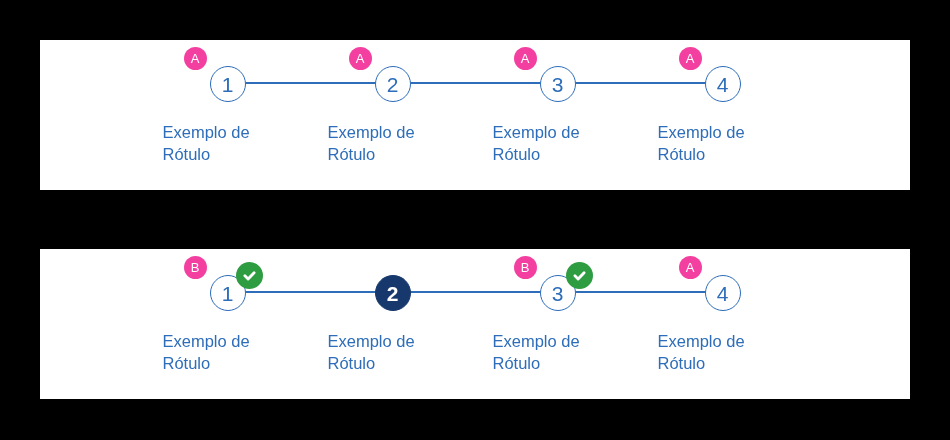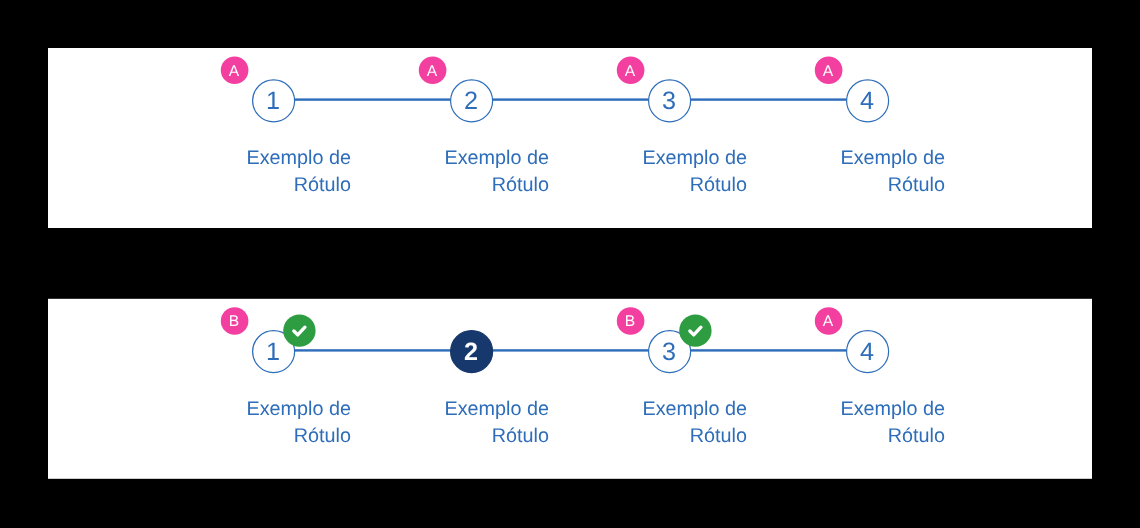--- a/index.html
+++ b/index.html
@@ -58,21 +58,21 @@
     font-size:13px;line-height:1;z-index:2;
   }
   .check{
     position:absolute;left:26px;top:-13px;width:27px;height:27px;
     border-radius:50%;background:var(--green);
     display:flex;align-items:center;justify-content:center;
     z-index:3;
   }
   .check svg{display:block;}
   .label{
-    margin-top:19px;width:130px;text-align:right;
+    margin-top:19px;width:130px;text-align:left;
     color:var(--blue);font-size:16.5px;line-height:22px;
     cursor:default;
   }
 </style>
 </head>
 <body>
 
 <section class="panel panel-top">
   <div class="stepper">
     <div class="connector"></div>

